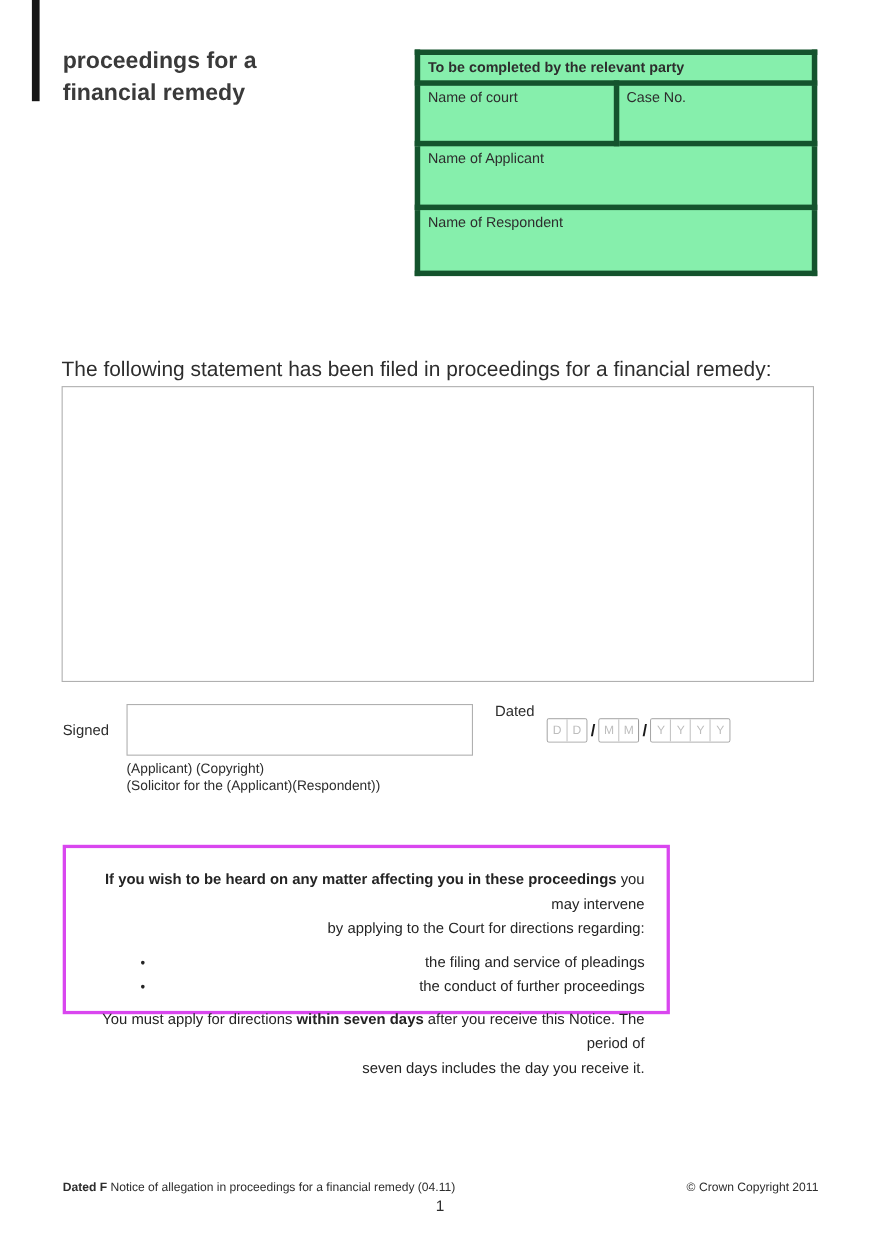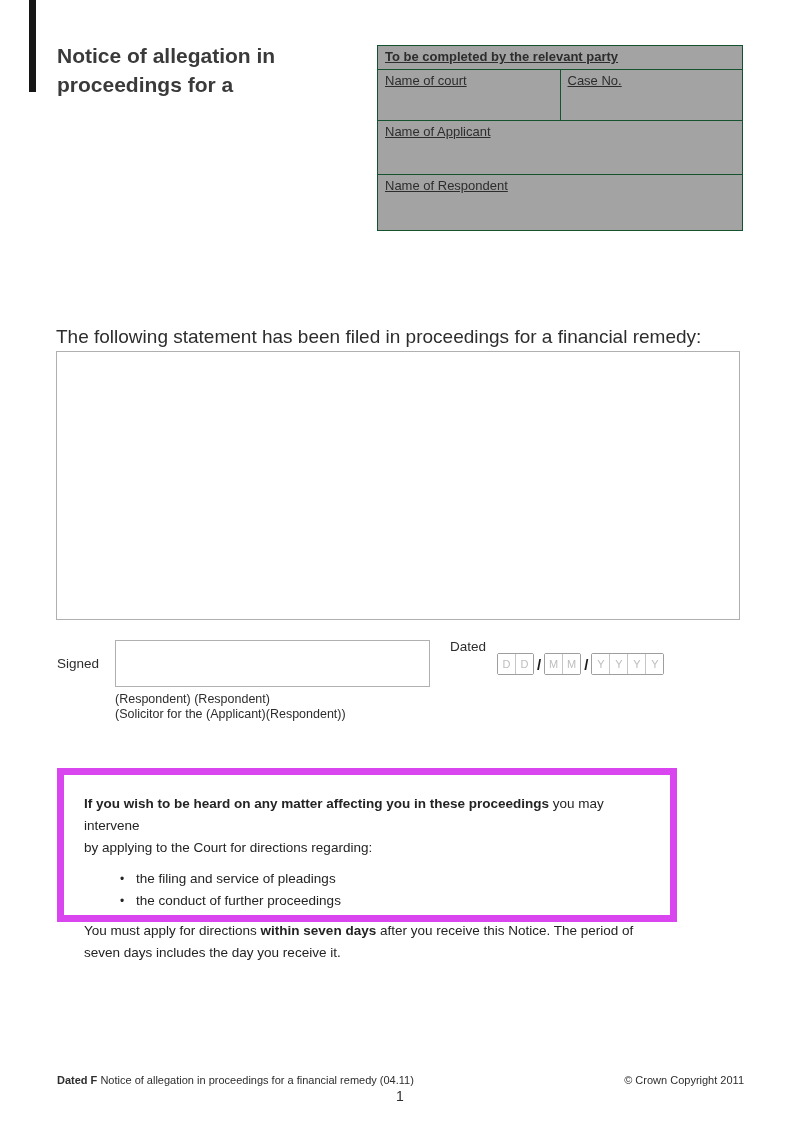--- a/index.html
+++ b/index.html
@@ -26,27 +26,26 @@
     font-size: 21px; line-height: 29px; font-weight: bold; color: #3a3a3a;
   }
 
   
   .court-table-wrap { left: 377px; top: 45px; width: 366px; }
   table.court {
     border-collapse: collapse; width: 366px;
     table-layout: fixed;
   }
   table.court td {
-    border: 1px solid #14532d;
+    border: 5px solid #14532d;
     vertical-align: top;
     padding: 3px 7px;
     font-size: 13px;
     color: #2d2d2d;
-    background: #a3a3a3;
-    text-decoration: underline;
+    background: #86efac;
   }
   td.tbl-header { font-weight: bold; height: 17px; color: #222222; }
   td.h-court { height: 44px; }
   td.h-app { height: 47px; }
   td.h-resp { height: 49px; }
   tr.light-top td { border-top-color: #d8d8d8; }
 
   
   .statement-label { left: 56px; top: 326px; font-size: 19px; }
   .statement-box {
@@ -76,24 +75,24 @@
   .dslash {
     font-size: 15px; font-weight: bold; color: #1a1a1a;
     margin: 0 3px;
   }
   .sig-caption { left: 115px; font-size: 12.5px; color: #2d2d2d; }
   .cap1 { top: 692px; }
   .cap2 { top: 707px; }
 
   
   .notice-box {
-    left: 57px; top: 768px; width: 620px; height: 154px;
-    border: 7px solid #d946ef; box-sizing: border-box;
+    left: 57px; top: 768px; width: 552px; height: 154px;
+    border: 3px solid #d946ef; box-sizing: border-box;
     padding: 18px 20px 0 20px;
-    font-size: 13.5px; line-height: 22px; color: #242424;
+    font-size: 13.5px; line-height: 22px; color: #242424; text-align: right;
   }
   .notice-box p { margin: 0; }
   .prewrap { white-space: pre-line; }
   .b { font-weight: bold; }
   .bullets { margin: 9px 0 8px 0; }
   .bullet-row { display: flex; margin-left: 36px; line-height: 22px; }
   .bullet-dot { width: 16px; font-size: 12px; flex: 0 0 auto; }
   .bullet-text { flex: 1; }
 
   
@@ -102,22 +101,22 @@
   .page-number { left: 0; top: 1088px; width: 800px; text-align: center; font-size: 14px; color: #2d2d2d; }
 </style>
 </head>
 <body>
 
 <div class="page">
 
   <div class="abs artifact-bar"></div>
 
   <div class="abs form-title">
-    <div>Notice of allegation in</div>
     <div>proceedings for a</div>
+    <div>financial remedy</div>
   </div>
 
   <div class="abs court-table-wrap">
     <table class="court">
       <tbody>
           <tr>
         <td colspan="2" class="tbl-header">To be completed by the relevant party</td>
       </tr>
       <tr>
         <td class="h-court" style="width:215px;">
@@ -162,21 +161,21 @@
     </div>
     <span class="dslash">/</span>
     <div class="dgroup">
       <div class="dcell">Y</div>
       <div class="dcell">Y</div>
       <div class="dcell">Y</div>
       <div class="dcell">Y</div>
     </div>
   </div>
 
-  <div class="abs sig-caption cap1">(Respondent) (Respondent)</div>
+  <div class="abs sig-caption cap1">(Applicant) (Copyright)</div>
   <div class="abs sig-caption cap2">(Solicitor for the (Applicant)(Respondent))</div>
 
   <div class="abs notice-box">
     <p class="prewrap"><span class="b">If you wish to be heard on any matter affecting you in these proceedings</span><span> you may intervene
 by applying to the Court for directions regarding:</span></p>
     <div class="bullets">
       <div class="bullet-row">
         <span class="bullet-dot">•</span>
         <span class="bullet-text">the filing and service of pleadings</span>
       </div>

